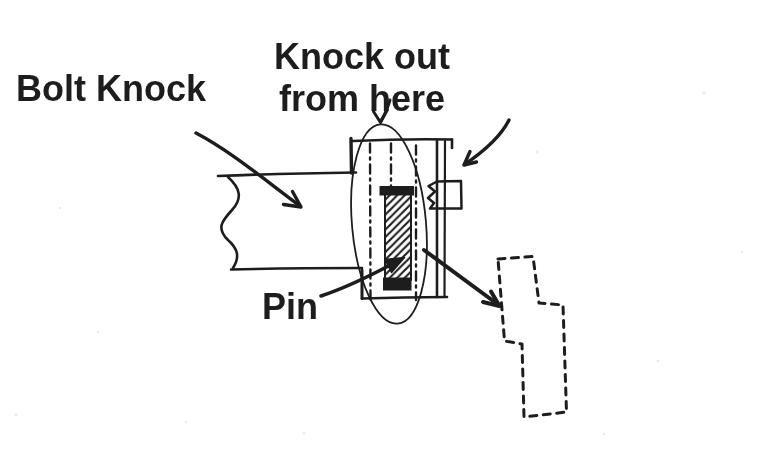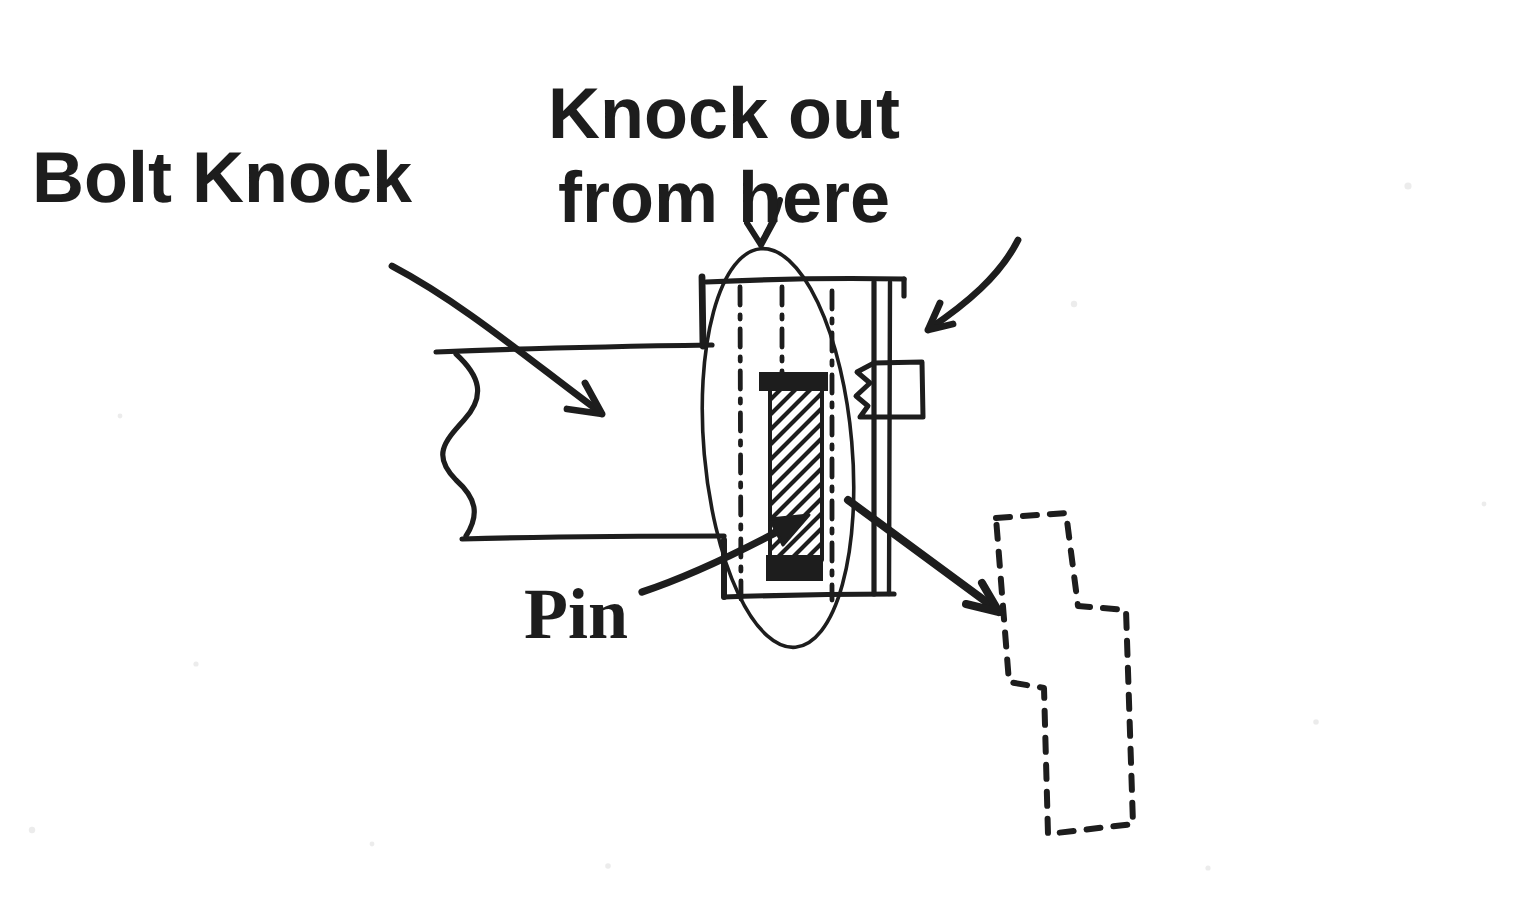--- a/index.html
+++ b/index.html
@@ -21,21 +21,21 @@
     position: absolute;
     font: 700 36px/36px "Liberation Sans", sans-serif;
     color: var(--ink);
     white-space: nowrap;
     letter-spacing: 0px;
     user-select: none;
   }
   .label-bolt-head   { left: 16px;  top: 71px;  }
   .label-knockout    { left: 262px; top: 18px; width: 200px; text-align: center; line-height: 42px; margin-top: 18px; }
   .label-extractor   { left: 515px; top: 86px;  }
-  .label-pin         { left: 262px; top: 289px; font-family: Liberation Serif, serif; }
+  .label-pin         { left: 262px; top: 289px; }
   .label-pin-channel { left: 543px; top: 246px; }
 </style>
 </head>
 <body>
 
 <div class="stage">
 
   <svg class="sketch-svg" width="768" height="449" viewBox="0 0 768 449" fill="none" stroke="currentColor" stroke-linecap="round" stroke-linejoin="round">
 
     <defs>

